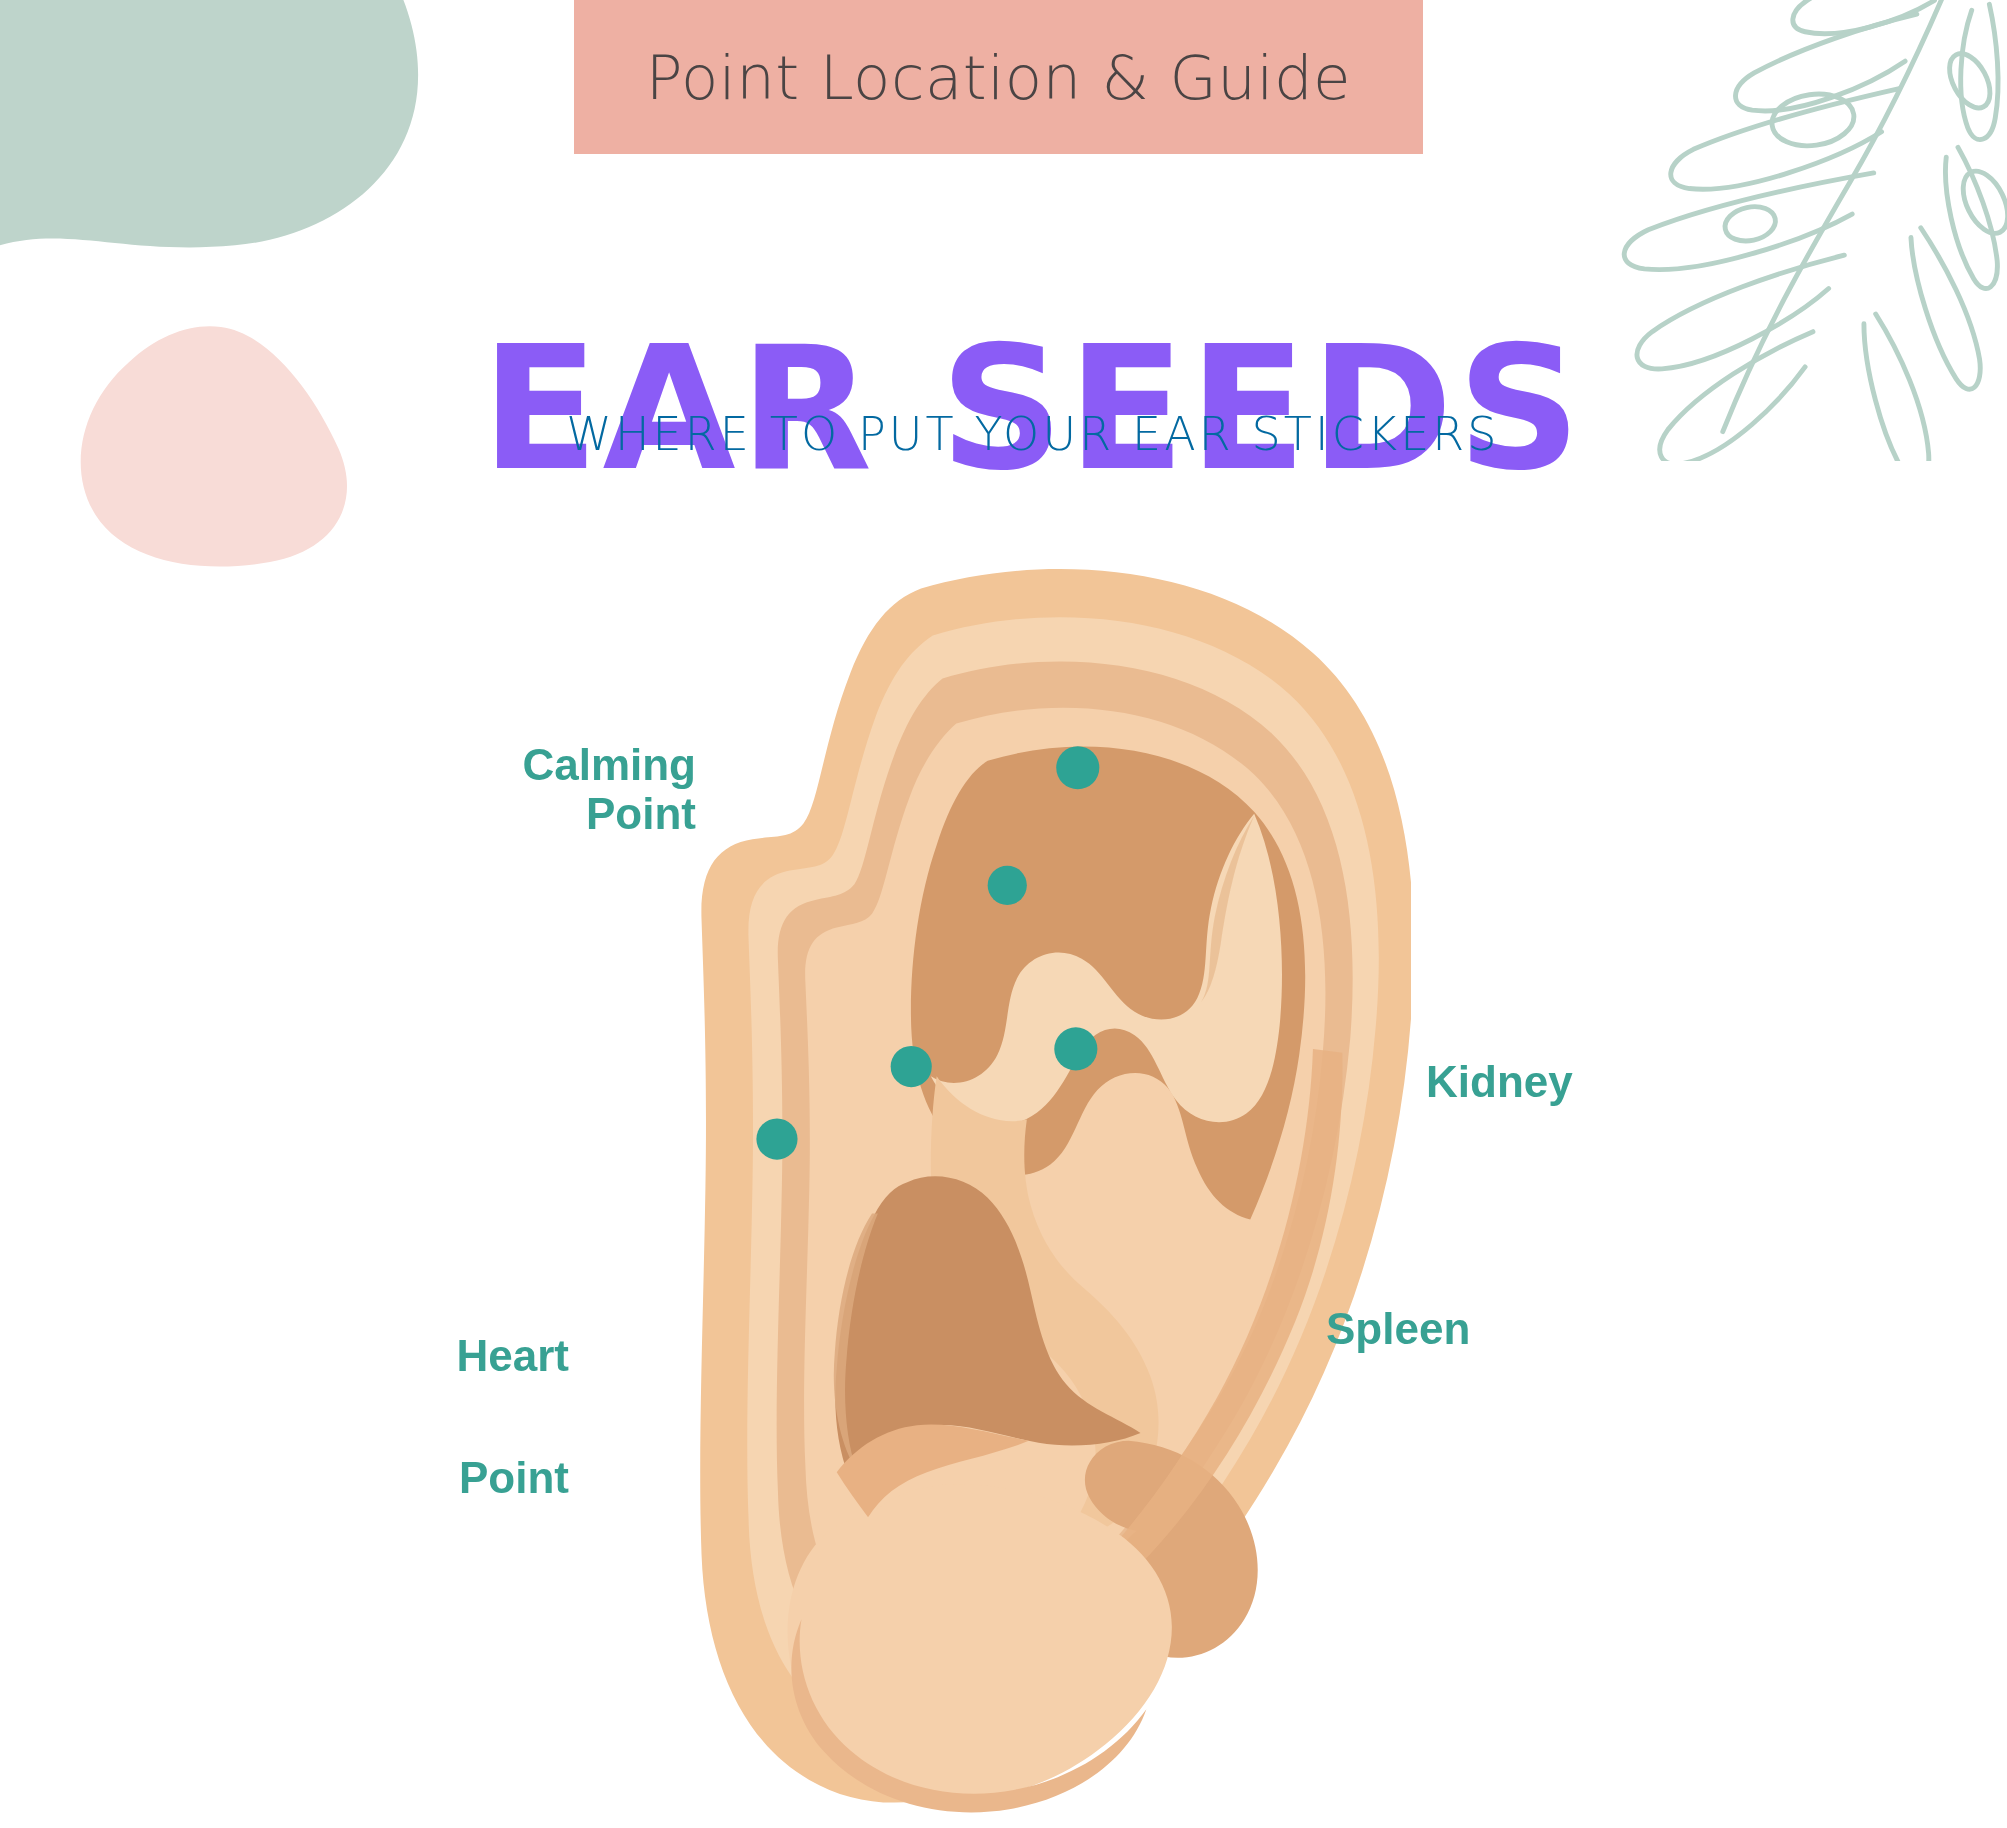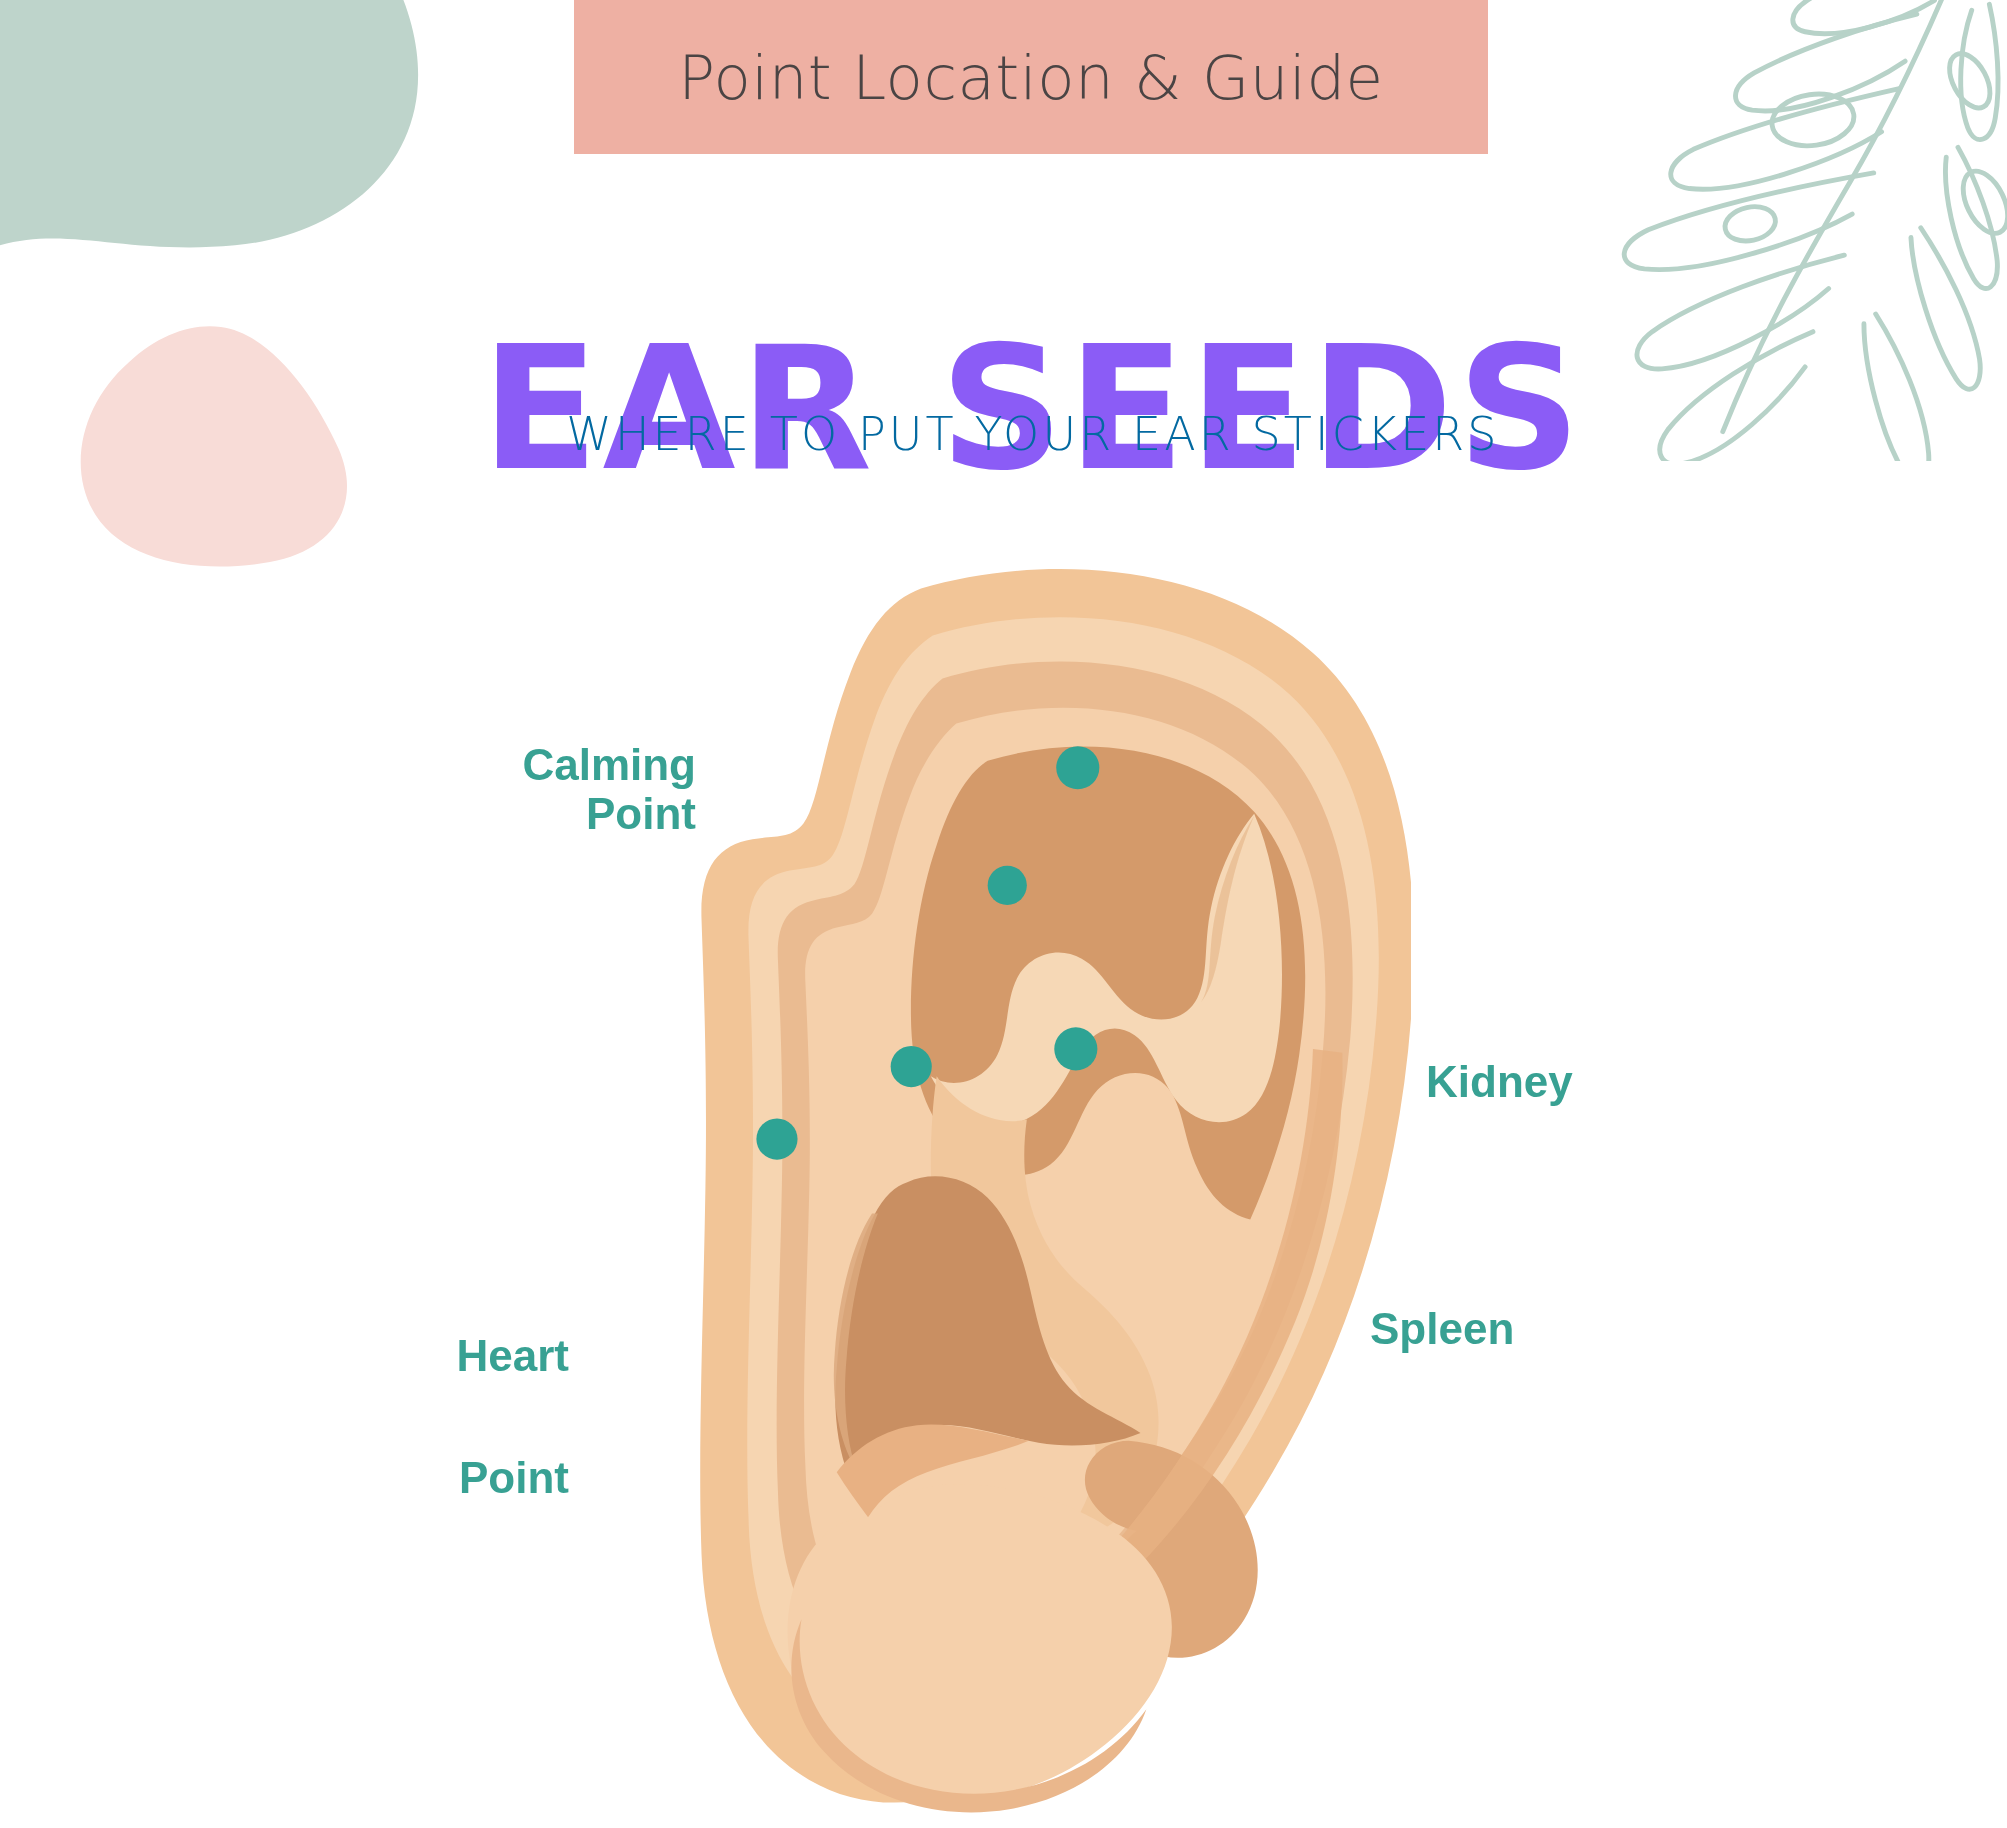--- a/index.html
+++ b/index.html
@@ -12,21 +12,21 @@
   .canvas{position:absolute;inset:0;}
 
   
   .deco{position:absolute;pointer-events:none;}
   #blob-sage{left:-118px;top:-186px;width:549px;height:549px;}
   #blob-pink{left:76px;top:323px;width:284px;height:245px;}
   #leaf{right:-9.8px;top:-29px;width:412px;height:490px;}
 
   
   #banner{
-    position:absolute;left:574px;top:0;width:914px;height:154px;
+    position:absolute;left:574px;top:0;width:849px;height:154px;
     background:#eeb0a3;
     display:flex;align-items:center;justify-content:center;
   }
   #banner-text{
     font-size:61px;color:#4a4444;letter-spacing:0.5px;
     font-family:"DejaVu Sans", sans-serif;font-weight:300;
   }
   #main-title{
     position:absolute;left:0;right:0;top:208px;
     text-align:center;
@@ -53,21 +53,21 @@
     color:#38a193;font-weight:bold;
     font-family:Liberation Sans, sans-serif;
     font-size:44px;line-height:1.12;
     white-space:pre-line;
   }
   .lbl-right{text-align:left;}
   .lbl-left{text-align:right;}
 
   #label-calming{left:294px;top:740px;width:402px;text-align:right;}
   #label-kidney {left:1426px;top:1057px;width:323px;}
-  #label-spleen {left:1370px;top:1304px;width:323px;}
+  #label-spleen {left:1326px;top:1304px;width:323px;}
   #label-heart  {left:255px;top:1331px;width:314px;text-align:right;}
   #label-uterus {left:255px;top:1453px;width:314px;text-align:right;}
 </style>
 </head>
 <body>
 
 <div class="canvas">
 
   <svg class="deco" id="blob-sage" viewBox="0 0 560 560" aria-hidden="true">
     <path d="M 40 0 C 300 -30 500 60 540 215 C 575 350 470 430 360 440

